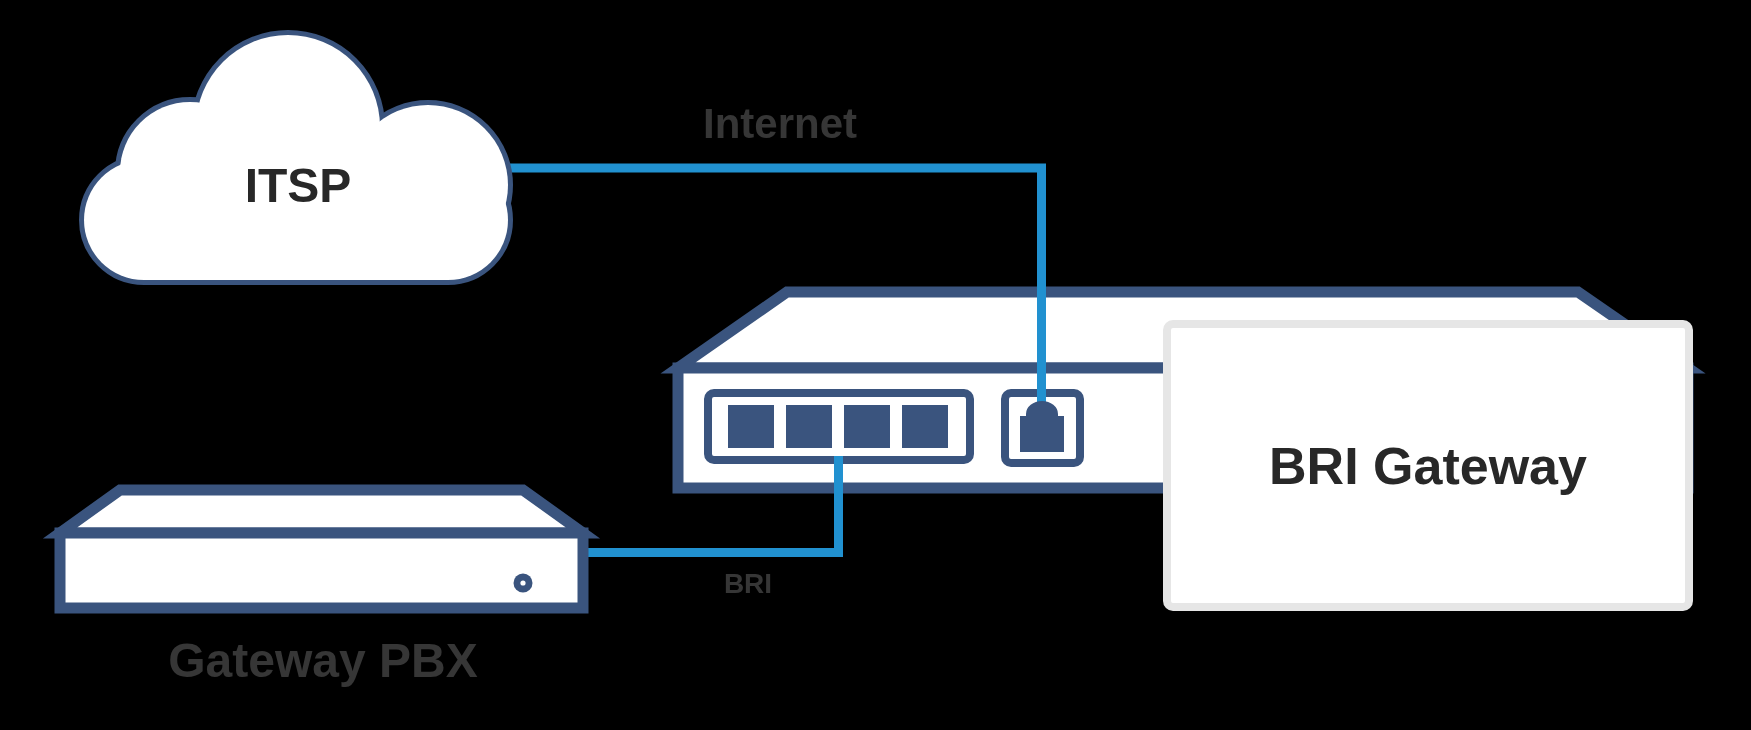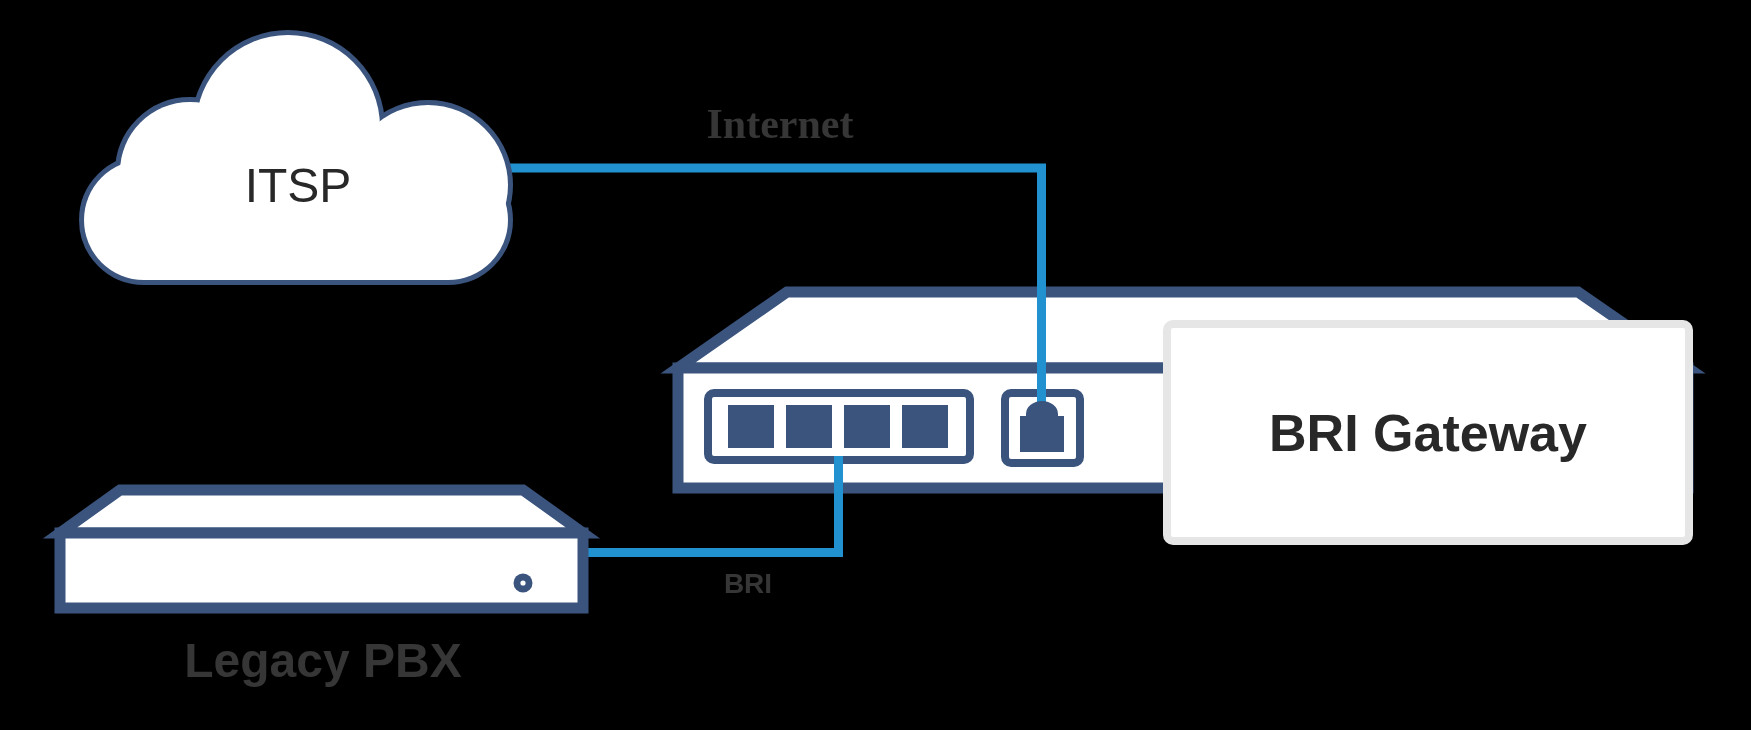--- a/index.html
+++ b/index.html
@@ -67,37 +67,37 @@
   
   .float-label {
     position: absolute;
     z-index: 2;
     transform: translate(-50%, -50%);
     white-space: nowrap;
     line-height: 1;
   }
   .heading-label {
     color: var(--heading-text, #282828);
-    font-weight: 400;
+    font-weight: 700;
   }
   .link-label {
     color: var(--label-text, #363636);
     font-weight: 600;
   }
   #itsp-label      { left: 298px;  top: 186px; font-size: 48px; }
-  #internet-label  { left: 780px;  top: 124px; font-size: 42px; font-family: Liberation Serif, serif; }
+  #internet-label  { left: 780px;  top: 124px; font-size: 42px; }
   #bri-label       { left: 748px;  top: 584px; font-size: 28px; }
   #legacypbx-label { left: 323px;  top: 661px; font-size: 48px; }
   #gateway-label-box {
     position: absolute;
     z-index: 3;
     left: 1163px;
     top: 320px;
     width: 530px;
-    height: 225px;
+    height: 291px;
     box-sizing: border-box;
     background: var(--shape-fill, #fff);
     border: 8px solid var(--box-border-gray, #e6e6e6);
     border-radius: 10px;
     display: flex;
     align-items: center;
     justify-content: center;
   }
   #gateway-label-box .box-title {
     color: var(--heading-text, #282828);
@@ -153,19 +153,19 @@
       <circle class="white-fill" cx="523" cy="583" r="2.6"></circle>
     </g>
   </svg>
 
   <div class="float-label heading-label" id="itsp-label">ITSP</div>
 
   <div class="float-label link-label" id="internet-label">Internet</div>
 
   <div class="float-label link-label" id="bri-label">BRI</div>
 
-  <div class="float-label link-label" id="legacypbx-label">Legacy PBX</div>
+  <div class="float-label link-label" id="legacypbx-label">Gateway PBX</div>
 
   <div id="gateway-label-box">
     <span class="box-title">BRI Gateway</span>
   </div>
 
 </div>
 
 </body></html>

